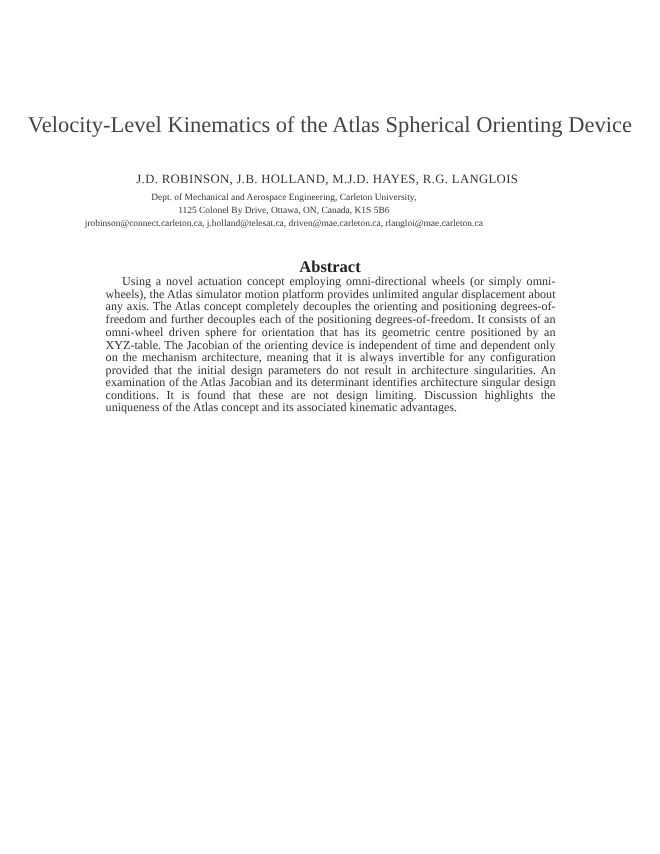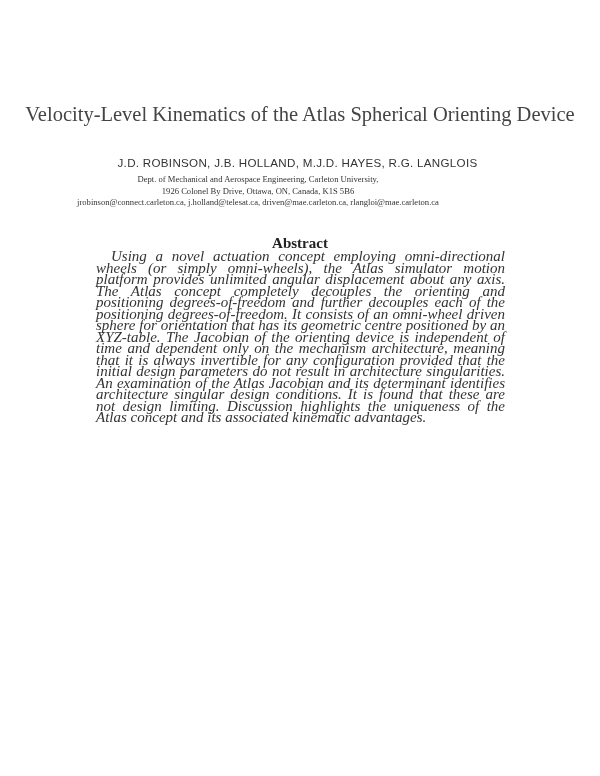--- a/index.html
+++ b/index.html
@@ -1,41 +1,41 @@
 <!DOCTYPE html>
 <html><head>
 <meta charset="utf-8">
 <style>
   html, body { margin: 0; padding: 0; background: #ffffff; }
   body { width: 600px; height: 776px; position: relative; overflow: hidden;
          font-family: "DejaVu Serif", "Liberation Serif", serif; color: #333; }
   .title { position: absolute; left: 0; width: 600px; top: 101px; text-align: center;
            font-family: "Liberation Serif", serif; font-size: 20.5px; line-height: 26px; color: #444; }
   .authors { position: absolute; left: 0; width: 595px; top: 156px; text-align: center;
-             font-family: Liberation Sans, sans-serif; font-size: 11.6px; letter-spacing: 0.3px; color: #333; }
+             font-family: Liberation Serif, serif; font-size: 11.6px; letter-spacing: 0.3px; color: #333; }
   .aff { position: absolute; left: 0; width: 516px; text-align: center;
          font-family: "Liberation Serif", serif; font-size: 8.6px; line-height: 12px; color: #333; }
   .aff1 { top: 173px; }
   .aff2 { top: 185px; }
   .aff3 { top: 196px; }
   .abs-head { position: absolute; left: 0; width: 600px; top: 235px; text-align: center;
               font-family: "Liberation Serif", serif; font-weight: bold; font-size: 15px; color: #222; }
   .abs-body { position: absolute; left: 96px; width: 409px; top: 251px;
-              font-family: "Liberation Serif", serif; font-size: 15px; line-height: 11.5px;
-              text-align: justify; color: #333; font-style: italic; }
+              font-family: "Liberation Serif", serif; font-size: 11px; line-height: 11.5px;
+              text-align: justify; color: #333; }
   .abs-body p { margin: 0; text-indent: 15px; }
 </style>
 </head>
 <body>
 
 <div class="title">
   <div>Velocity-Level Kinematics of the Atlas Spherical Orienting Device</div>
 </div>
 
 <div class="authors">J.D. ROBINSON, J.B. HOLLAND, M.J.D. HAYES, R.G. LANGLOIS</div>
 <div class="aff aff1">Dept. of Mechanical and Aerospace Engineering, Carleton University,</div>
-<div class="aff aff2">1926 Colonel By Drive, Ottawa, ON, Canada, K1S 5B6</div>
+<div class="aff aff2">1125 Colonel By Drive, Ottawa, ON, Canada, K1S 5B6</div>
 <div class="aff aff3">jrobinson@connect.carleton.ca, j.holland@telesat.ca, driven@mae.carleton.ca, rlangloi@mae.carleton.ca</div>
 
 <div class="abs-head">Abstract</div>
 <div class="abs-body">
   <p>Using a novel actuation concept employing omni-directional wheels (or simply omni-wheels), the Atlas simulator motion platform provides unlimited angular displacement about any axis. The Atlas concept completely decouples the orienting and positioning degrees-of-freedom and further decouples each of the positioning degrees-of-freedom. It consists of an omni-wheel driven sphere for orientation that has its geometric centre positioned by an XYZ-table. The Jacobian of the orienting device is independent of time and dependent only on the mechanism architecture, meaning that it is always invertible for any configuration provided that the initial design parameters do not result in architecture singularities. An examination of the Atlas Jacobian and its determinant identifies architecture singular design conditions. It is found that these are not design limiting. Discussion highlights the uniqueness of the Atlas concept and its associated kinematic advantages.</p>
 </div>
 
 </body></html>

